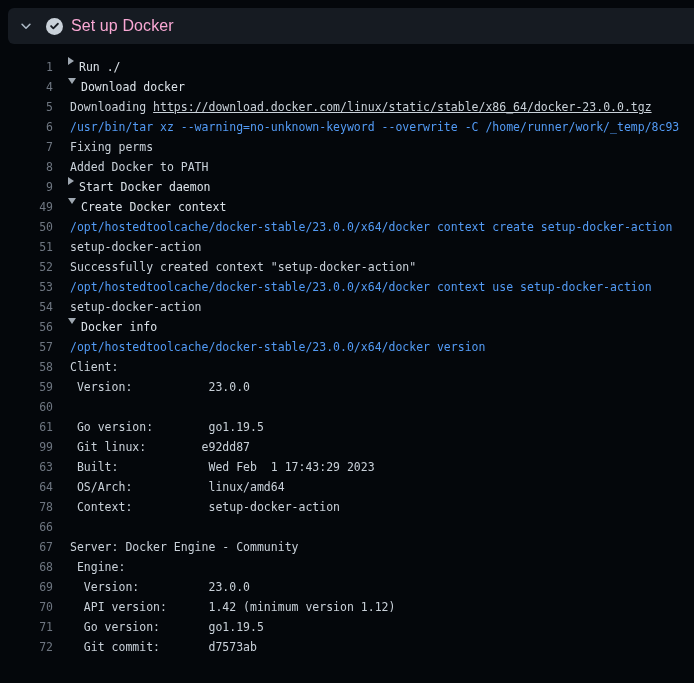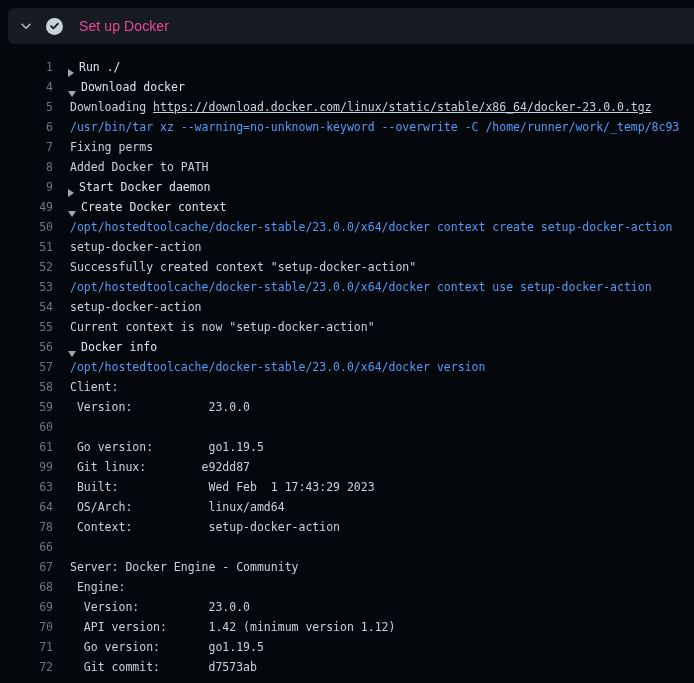--- a/index.html
+++ b/index.html
@@ -12,39 +12,39 @@
 
   
   .step-header{
     position:absolute;top:8px;left:8px;right:0;height:36px;
     background:#161b22;border-radius:6px 0 0 6px;
     display:flex;align-items:center;cursor:pointer;
   }
   .chev{margin-left:11px;display:flex;align-items:center;}
   .status{margin-left:13px;display:flex;align-items:center;}
   .step-title{
-    margin-left:16px;color:#ec4899;font-size:14px;font-weight:400;
+    margin-left:8px;color:#f9a8d4;font-size:16px;font-weight:400;
     letter-spacing:.1px;
   }
 
   
   .log{
     position:absolute;top:44px;left:0;right:0;bottom:0;
     padding-top:13px;overflow:hidden;
     font-family:"DejaVu Sans Mono","Liberation Mono",monospace;
     font-size:11.5px;line-height:20px;
   }
   .line{display:flex;height:20px;white-space:pre;align-items:center;}
   .lnum{
     flex:none;width:53px;text-align:right;color:#6e7681;cursor:pointer;
   }
   .ltext{margin-left:17px;color:#c9d1d9;}
   .ltext.cmd{color:#539bf5;}
   .link{color:#c9d1d9;text-decoration:underline;cursor:pointer;}
-  .gwrap{margin-left:15px;display:flex;align-items:flex-end;}
+  .gwrap{margin-left:15px;display:flex;align-items:flex-start;}
   .gtitle{color:#dce3e9;}
   .tri{display:inline-block;width:0;height:0;margin-right:5px;flex:none;}
   .tri.right{border-top:4px solid transparent;border-bottom:4px solid transparent;border-left:6px solid #9ea7b1;}
   .tri.down{border-left:4px solid transparent;border-right:4px solid transparent;border-top:6px solid #9ea7b1;margin-top:1px;}
 </style>
 </head>
 <body>
 
 <div class="app">
 
@@ -71,21 +71,20 @@
         <div class="line"><span class="lnum">6</span><span class="ltext cmd">/usr/bin/tar xz --warning=no-unknown-keyword --overwrite -C /home/runner/work/_temp/8c93</span></div>
         <div class="line"><span class="lnum">7</span><span class="ltext">Fixing perms</span></div>
         <div class="line"><span class="lnum">8</span><span class="ltext">Added Docker to PATH</span></div>
         <div class="line"><span class="lnum">9</span><span class="gwrap"><span class="tri right"></span><span class="gtitle">Start Docker daemon</span></span></div>
         <div class="line"><span class="lnum">49</span><span class="gwrap"><span class="tri down"></span><span class="gtitle">Create Docker context</span></span></div>
         <div class="line"><span class="lnum">50</span><span class="ltext cmd">/opt/hostedtoolcache/docker-stable/23.0.0/x64/docker context create setup-docker-action</span></div>
         <div class="line"><span class="lnum">51</span><span class="ltext">setup-docker-action</span></div>
         <div class="line"><span class="lnum">52</span><span class="ltext">Successfully created context "setup-docker-action"</span></div>
         <div class="line"><span class="lnum">53</span><span class="ltext cmd">/opt/hostedtoolcache/docker-stable/23.0.0/x64/docker context use setup-docker-action</span></div>
         <div class="line"><span class="lnum">54</span><span class="ltext">setup-docker-action</span></div>
-        <div class="line"><span class="lnum">55</span><span class="ltext">Current context is now "setup-docker-action"</span></div>
         <div class="line"><span class="lnum">56</span><span class="gwrap"><span class="tri down"></span><span class="gtitle">Docker info</span></span></div>
         <div class="line"><span class="lnum">57</span><span class="ltext cmd">/opt/hostedtoolcache/docker-stable/23.0.0/x64/docker version</span></div>
         <div class="line"><span class="lnum">58</span><span class="ltext">Client:</span></div>
         <div class="line"><span class="lnum">59</span><span class="ltext"> Version:           23.0.0</span></div>
         <div class="line"><span class="lnum">60</span></div>
         <div class="line"><span class="lnum">61</span><span class="ltext"> Go version:        go1.19.5</span></div>
         <div class="line"><span class="lnum">99</span><span class="ltext"> Git linux:        e92dd87</span></div>
         <div class="line"><span class="lnum">63</span><span class="ltext"> Built:             Wed Feb  1 17:43:29 2023</span></div>
         <div class="line"><span class="lnum">64</span><span class="ltext"> OS/Arch:           linux/amd64</span></div>
         <div class="line"><span class="lnum">78</span><span class="ltext"> Context:           setup-docker-action</span></div>

